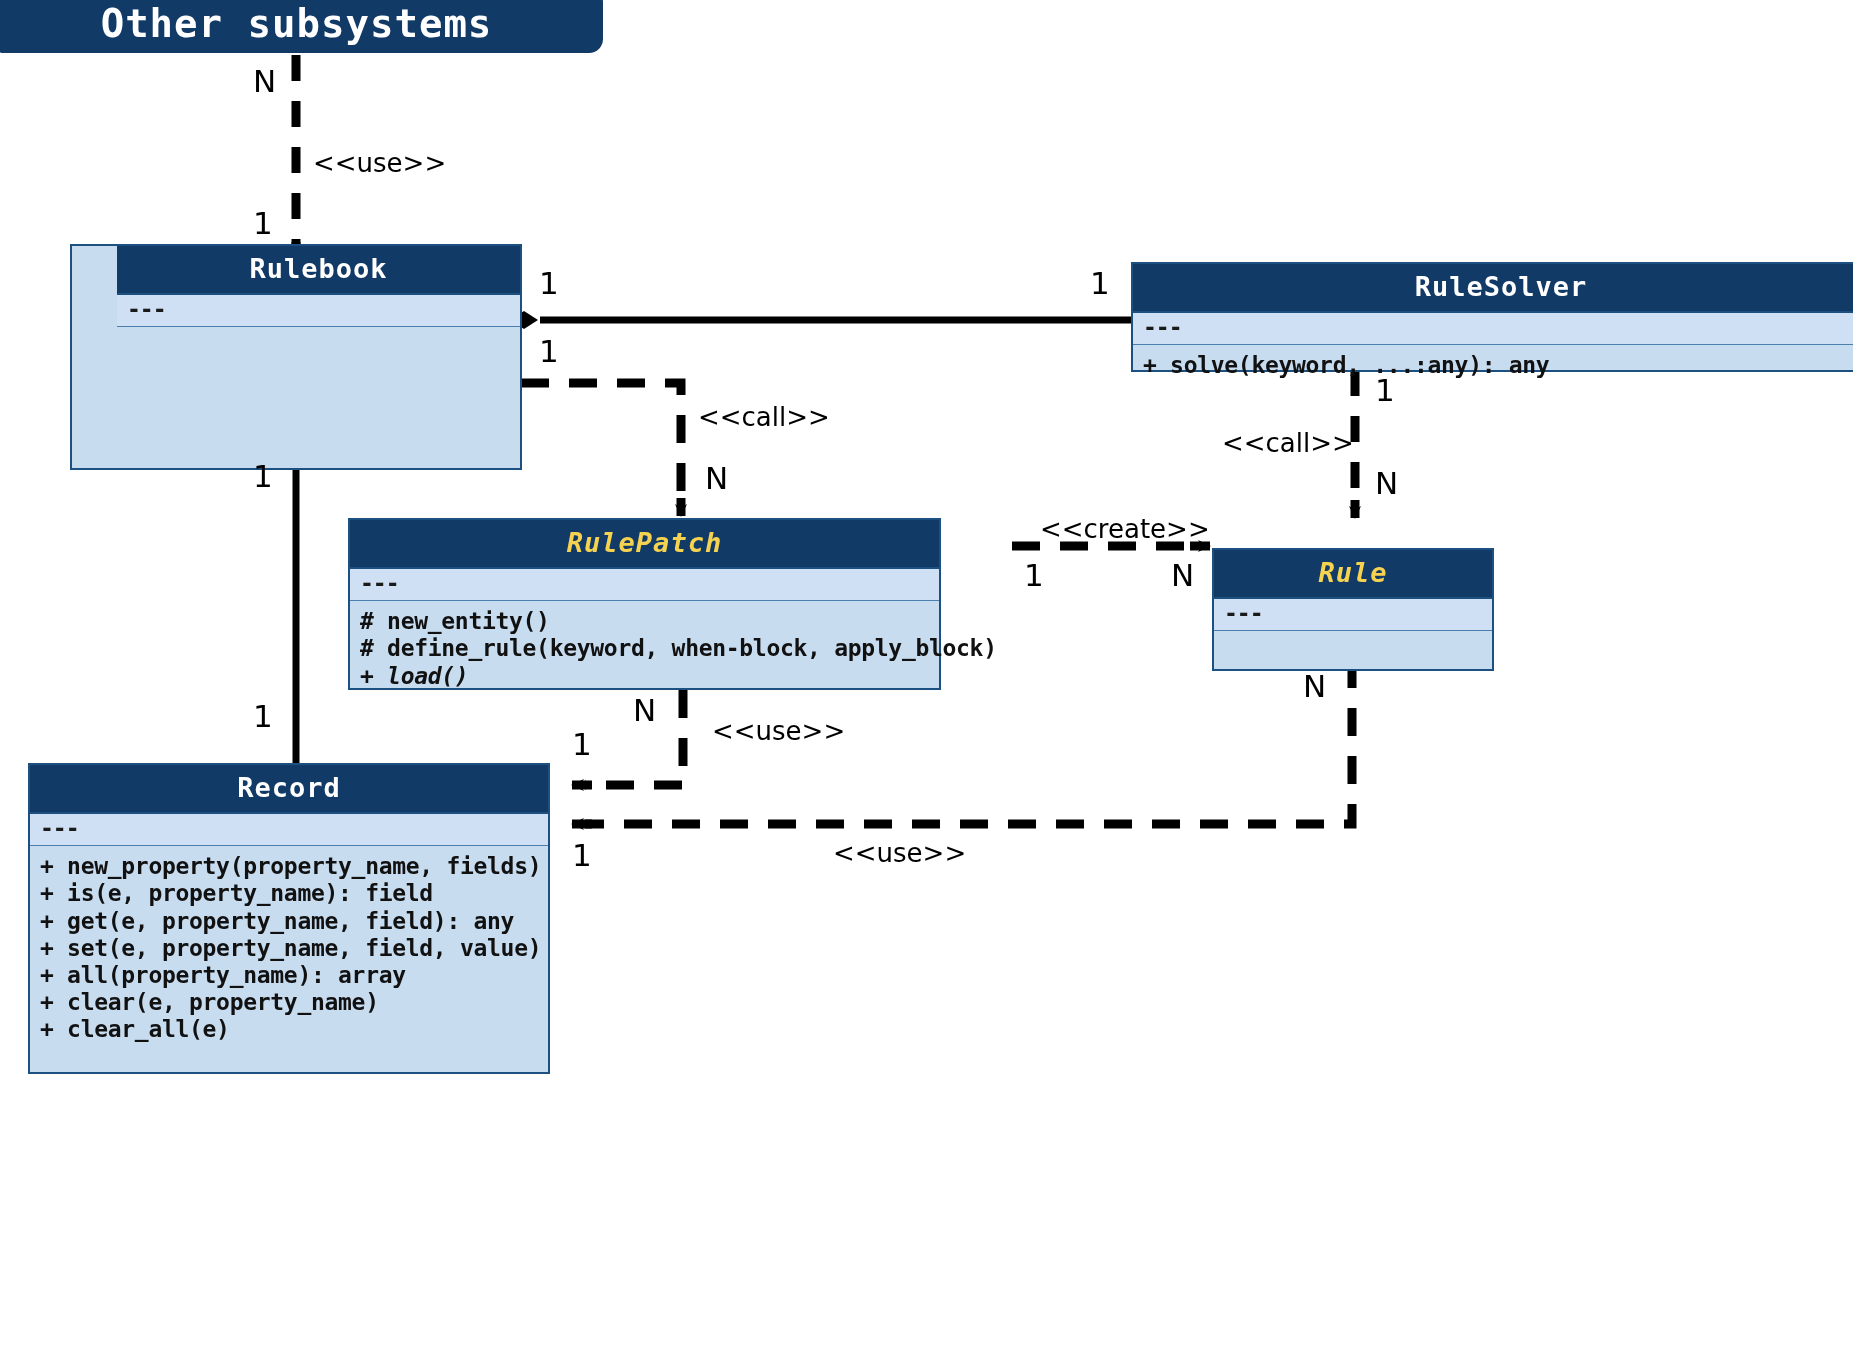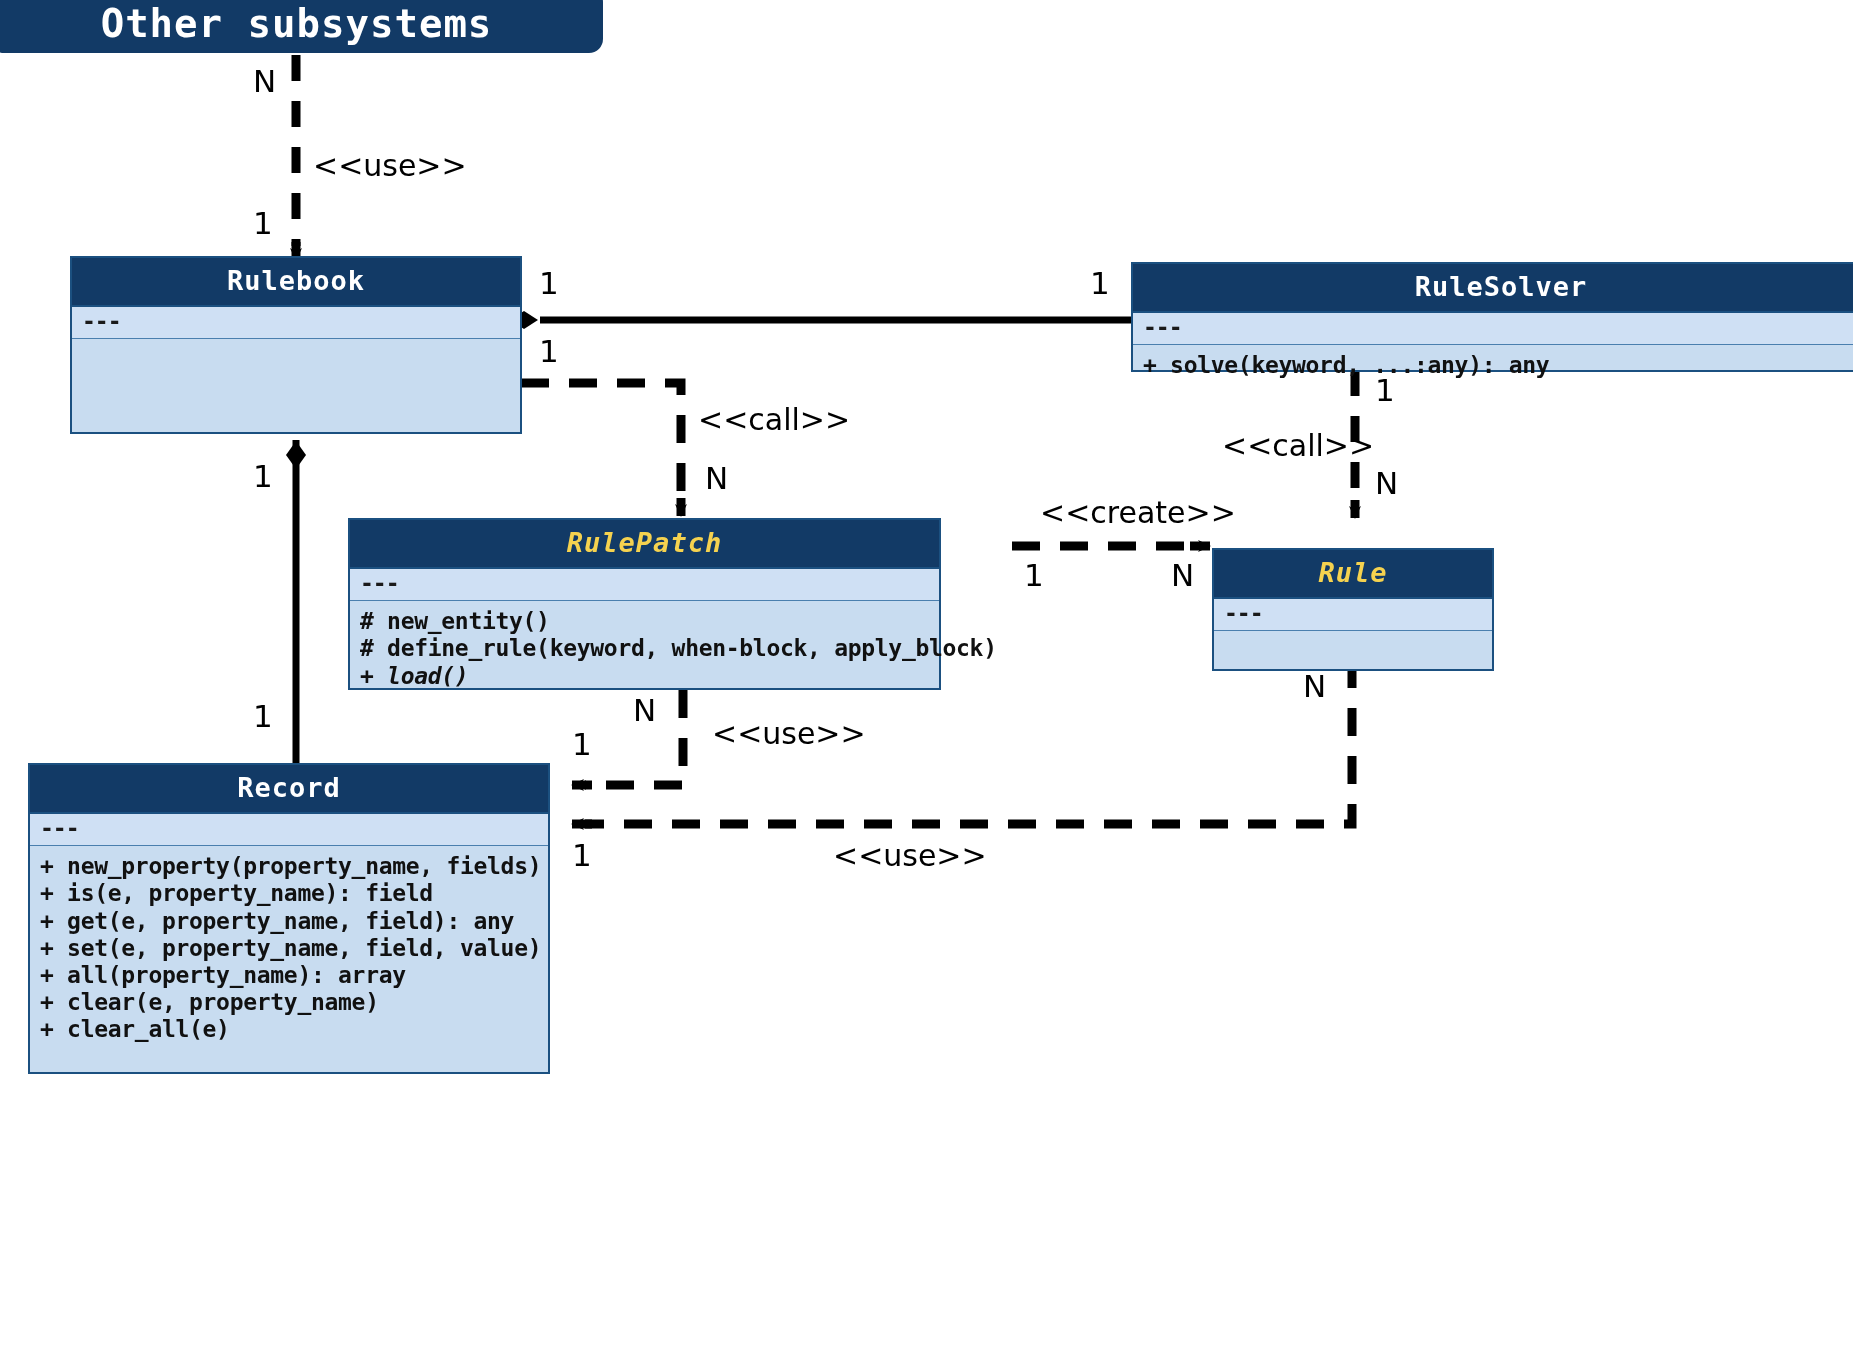--- a/index.html
+++ b/index.html
@@ -80,21 +80,21 @@
     justify-content: center;
     padding-top: 6px;
     box-sizing: border-box;
     z-index: 6;
   }
 
   
   .edge-label {
     position: absolute;
     font-family: "DejaVu Sans", "Liberation Sans", sans-serif;
-    font-size: 30px;
+    font-size: 26px;
     color: #000000;
     white-space: nowrap;
     z-index: 7;
   }
   .mult {
     position: absolute;
     font-family: "DejaVu Sans", "Liberation Sans", sans-serif;
     font-size: 31px;
     color: #000000;
     z-index: 7;
@@ -148,21 +148,21 @@
   <g>
     <path d="M1352,660 L1352,824 L585,824" stroke="#000" stroke-width="9" stroke-dasharray="28,20" fill="none"></path>
     <path d="M592,824 L572,824" stroke="#000" stroke-width="9" fill="none" marker-end="url(#arrowOpen)"></path>
   </g>
 </svg>
 
 <div id="banner">
   <span>Other subsystems</span>
 </div>
 
-<div class="uml-class" style="left:70px; top:256px; width:452px; height:178px;">
+<div class="uml-class" style="left:70px; top:244px; width:452px; height:226px;padding-left:45px;">
   <div class="uml-title">Rulebook</div>
   <div class="uml-attrs">---</div>
 </div>
 
 <div class="uml-class" style="left:1131px; top:262px; width:740px; height:110px;">
   <div class="uml-title">RuleSolver</div>
   <div class="uml-attrs">---</div>
   <div class="uml-methods">
     <span class="m">+ solve(keyword, ...:any): any</span>
   </div>
@@ -193,21 +193,21 @@
     <span class="m">+ set(e, property_name, field, value)</span>
     <span class="m">+ all(property_name): array</span>
     <span class="m">+ clear(e, property_name)</span>
     <span class="m">+ clear_all(e)</span>
   </div>
 </div>
 
 <span class="edge-label" style="left:313px; top:148px;">&lt;&lt;use&gt;&gt;</span>
 <span class="edge-label" style="left:698px; top:402px;">&lt;&lt;call&gt;&gt;</span>
 <span class="edge-label" style="left:1222px; top:428px;">&lt;&lt;call&gt;&gt;</span>
-<span class="edge-label" style="left:1040px; top:495px;">&lt;&lt;create&gt;&gt;</span>
+<span class="edge-label" style="left:1040px; top:514px;">&lt;&lt;create&gt;&gt;</span>
 <span class="edge-label" style="left:712px; top:716px;">&lt;&lt;use&gt;&gt;</span>
 <span class="edge-label" style="left:833px; top:838px;">&lt;&lt;use&gt;&gt;</span>
 
 <span class="mult" style="left:253px; top:63px;">N</span>
 <span class="mult" style="left:253px; top:205px;">1</span>
 
 <span class="mult" style="left:539px; top:265px;">1</span>
 <span class="mult" style="left:1090px; top:265px;">1</span>
 
 <span class="mult" style="left:539px; top:333px;">1</span>

